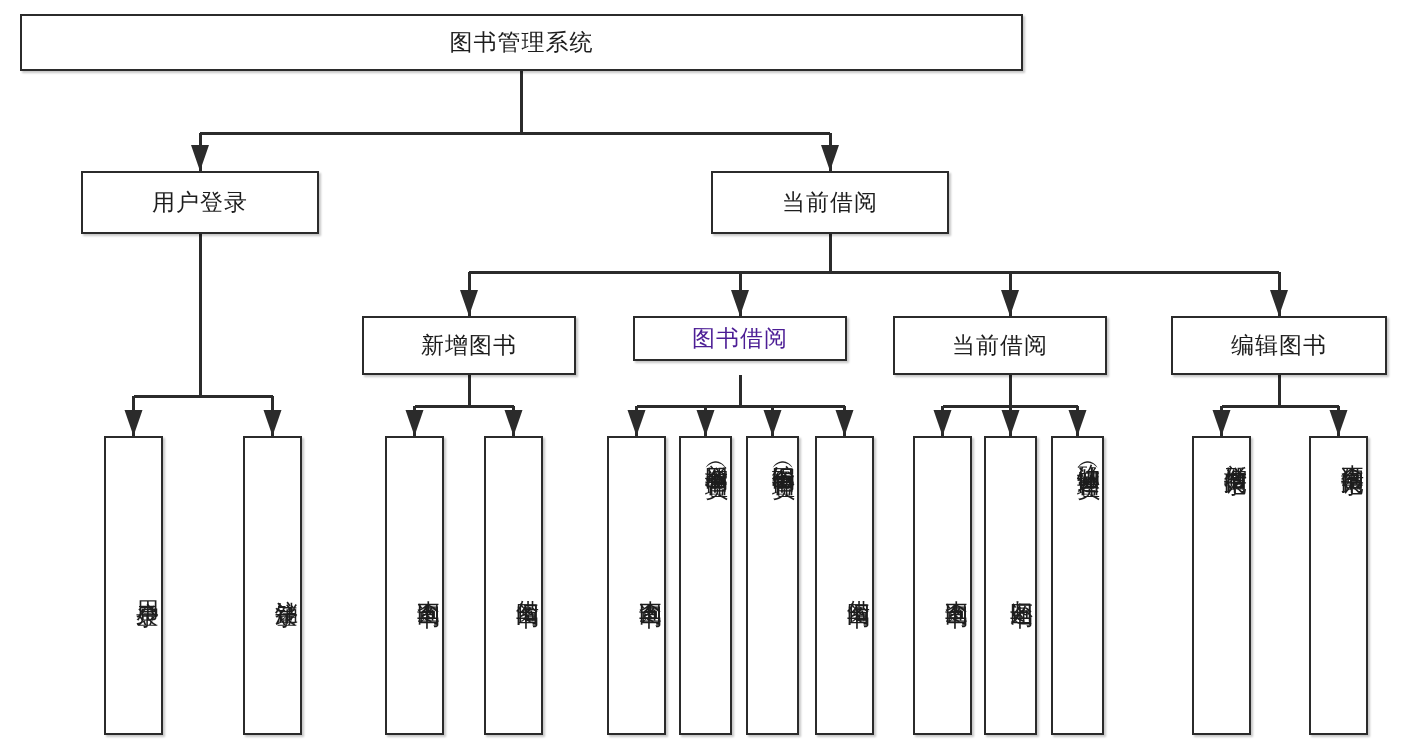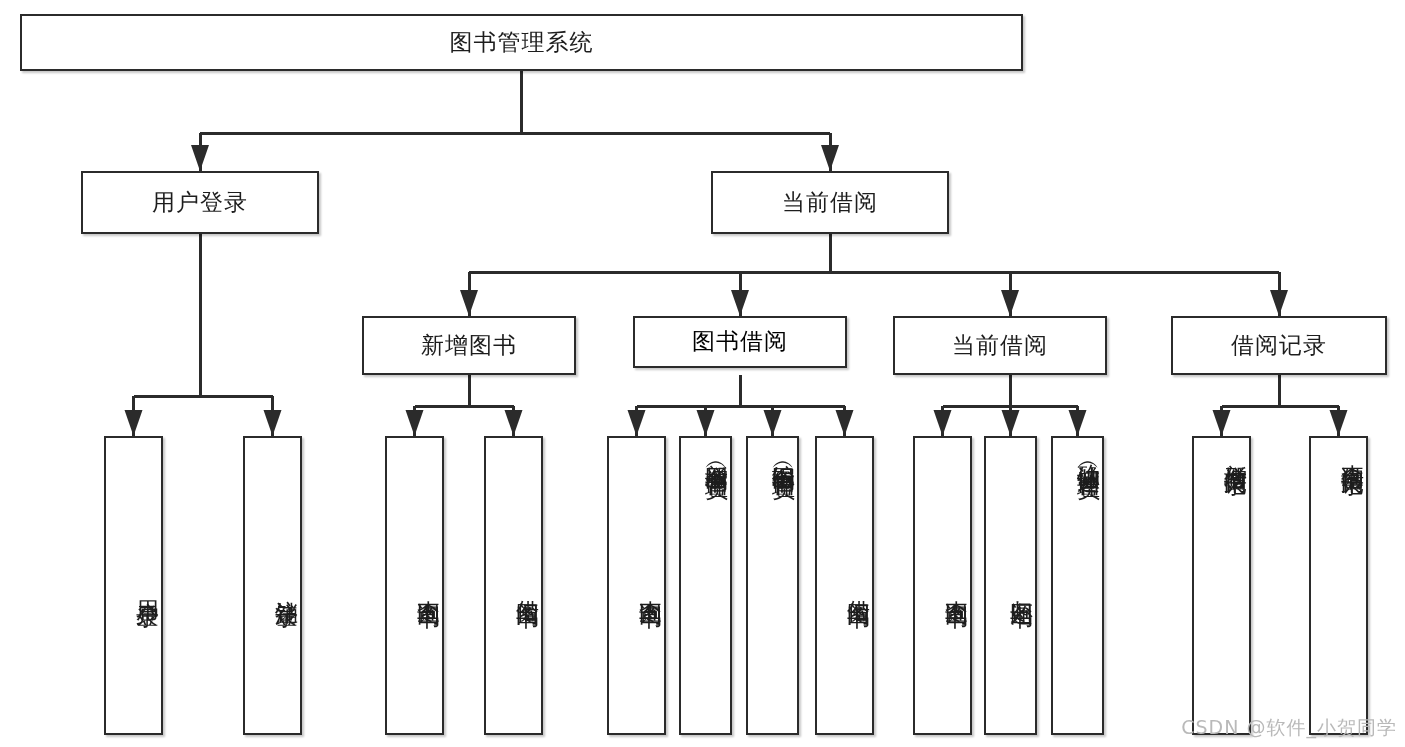--- a/index.html
+++ b/index.html
@@ -126,32 +126,31 @@
       <polygon points="1212.5,410 1230.5,410 1221.5,436" fill="#2b2b2b"></polygon>
       <line x1="1338.5" y1="406" x2="1338.5" y2="436" stroke="#2b2b2b" stroke-width="3" shape-rendering="crispEdges"></line>
       <polygon points="1329.5,410 1347.5,410 1338.5,436" fill="#2b2b2b"></polygon>
     </svg>
 
   <div id="node-layer">
       <div class="node horizontal" style="left: 20px; top: 14px; width: 1003px; height: 57px; border-color: rgb(43, 43, 43); background: rgb(255, 255, 255); color: rgb(29, 29, 29);">图书管理系统</div>
       <div class="node horizontal" style="left: 81px; top: 171px; width: 238px; height: 63px; border-color: rgb(43, 43, 43); background: rgb(255, 255, 255); color: rgb(29, 29, 29);">用户登录</div>
       <div class="node horizontal" style="left: 711px; top: 171px; width: 238px; height: 63px; border-color: rgb(43, 43, 43); background: rgb(255, 255, 255); color: rgb(29, 29, 29);">当前借阅</div>
       <div class="node horizontal" style="left: 362px; top: 316px; width: 214px; height: 59px; border-color: rgb(43, 43, 43); background: rgb(255, 255, 255); color: rgb(29, 29, 29);">新增图书</div>
-      <div class="node horizontal" style="left: 633px; top: 316px; width: 214px; height: 52px; border-color: rgb(43, 43, 43); background: rgb(255, 255, 255); color: #000000;">图书借阅</div>
+      <div class="node horizontal" style="left: 633px; top: 316px; width: 214px; height: 45px; border-color: rgb(43, 43, 43); background: rgb(255, 255, 255); color: #4c1d95;">图书借阅</div>
       <div class="node horizontal" style="left: 893px; top: 316px; width: 214px; height: 59px; border-color: rgb(43, 43, 43); background: rgb(255, 255, 255); color: rgb(29, 29, 29);">当前借阅</div>
-      <div class="node horizontal" style="left: 1171px; top: 316px; width: 216px; height: 59px; border-color: rgb(43, 43, 43); background: rgb(255, 255, 255); color: rgb(29, 29, 29);">借阅记录</div>
+      <div class="node horizontal" style="left: 1171px; top: 316px; width: 216px; height: 59px; border-color: rgb(43, 43, 43); background: rgb(255, 255, 255); color: rgb(29, 29, 29);">编辑图书</div>
       <div class="node vertical" style="left: 104px; top: 436px; width: 59px; height: 299px; border-color: rgb(43, 43, 43); background: rgb(255, 255, 255); color: rgb(29, 29, 29);">用户登录</div>
       <div class="node vertical" style="left: 243px; top: 436px; width: 59px; height: 299px; border-color: rgb(43, 43, 43); background: rgb(255, 255, 255); color: rgb(29, 29, 29);">注销登录</div>
       <div class="node vertical" style="left: 385px; top: 436px; width: 59px; height: 299px; border-color: rgb(43, 43, 43); background: rgb(255, 255, 255); color: rgb(29, 29, 29);">查询图书</div>
       <div class="node vertical" style="left: 484px; top: 436px; width: 59px; height: 299px; border-color: rgb(43, 43, 43); background: rgb(255, 255, 255); color: rgb(29, 29, 29);">借阅图书</div>
       <div class="node vertical" style="left: 607px; top: 436px; width: 59px; height: 299px; border-color: rgb(43, 43, 43); background: rgb(255, 255, 255); color: rgb(29, 29, 29);">查询图书</div>
       <div class="node vertical top-aligned" style="left: 679px; top: 436px; width: 53px; height: 299px; border-color: rgb(43, 43, 43); background: rgb(255, 255, 255); color: rgb(29, 29, 29);">新增图书（管理员）</div>
       <div class="node vertical top-aligned" style="left: 746px; top: 436px; width: 53px; height: 299px; border-color: rgb(43, 43, 43); background: rgb(255, 255, 255); color: rgb(29, 29, 29);">编辑图书（管理员）</div>
       <div class="node vertical" style="left: 815px; top: 436px; width: 59px; height: 299px; border-color: rgb(43, 43, 43); background: rgb(255, 255, 255); color: rgb(29, 29, 29);">借阅图书</div>
       <div class="node vertical" style="left: 913px; top: 436px; width: 59px; height: 299px; border-color: rgb(43, 43, 43); background: rgb(255, 255, 255); color: rgb(29, 29, 29);">查询图书</div>
       <div class="node vertical" style="left: 984px; top: 436px; width: 53px; height: 299px; border-color: rgb(43, 43, 43); background: rgb(255, 255, 255); color: rgb(29, 29, 29);">归还图书</div>
       <div class="node vertical top-aligned" style="left: 1051px; top: 436px; width: 53px; height: 299px; border-color: rgb(43, 43, 43); background: rgb(255, 255, 255); color: rgb(29, 29, 29);">确认归还（管理员）</div>
       <div class="node vertical top-aligned" style="left: 1192px; top: 436px; width: 59px; height: 299px; border-color: rgb(43, 43, 43); background: rgb(255, 255, 255); color: rgb(29, 29, 29);">新增借阅记录</div>
       <div class="node vertical top-aligned" style="left: 1309px; top: 436px; width: 59px; height: 299px; border-color: rgb(43, 43, 43); background: rgb(255, 255, 255); color: rgb(29, 29, 29);">查询借阅记录</div>
     </div>
 
-  <div id="watermark">CSDN @软件_小贺同学</div>
 </div>
 
 </body></html>

